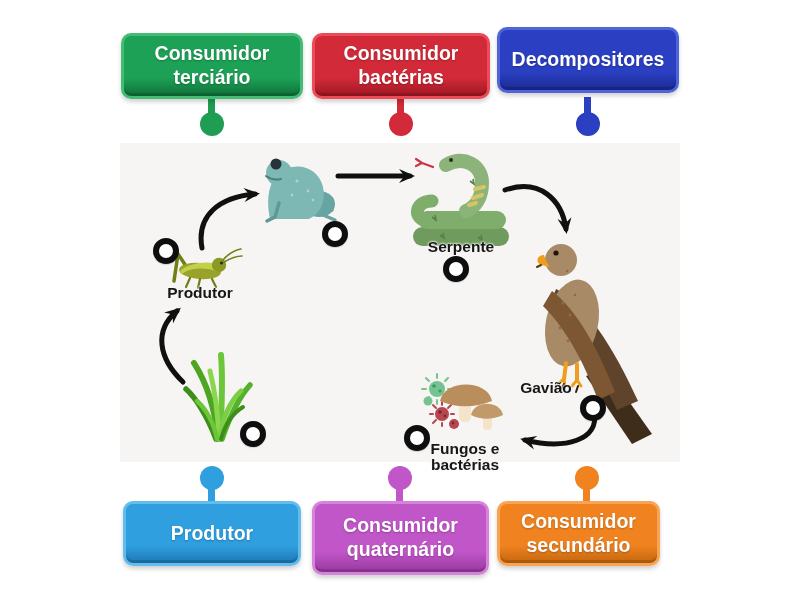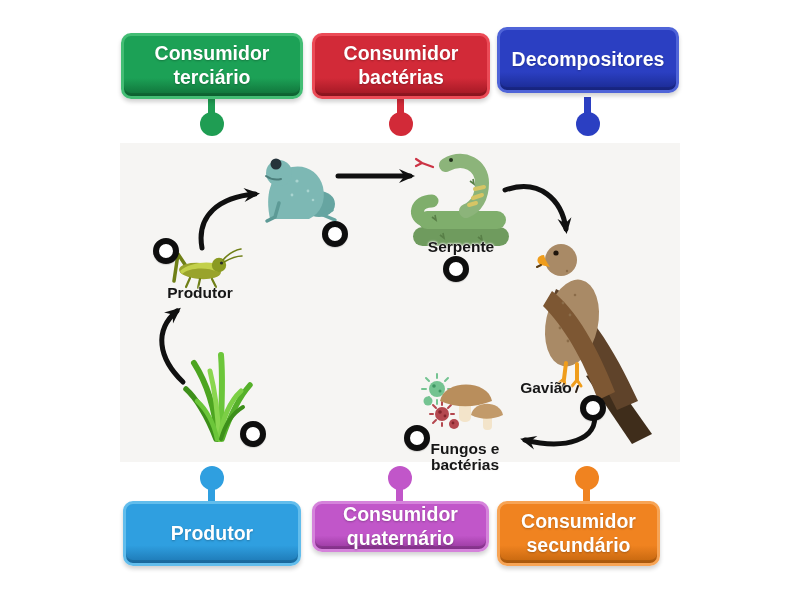--- a/index.html
+++ b/index.html
@@ -184,21 +184,21 @@
   <div class="target" style="left:240px;top:421px"></div>
 
   <div class="pin-dot bg-sky" style="left:200px;top:466px"></div>
   <div class="pin-stem bg-sky" style="left:208px;top:486px;height:16px"></div>
   <div class="wl sky" style="left:123px;top:501px;width:178px;height:65px">
     <span>Produtor</span>
   </div>
 
   <div class="pin-dot bg-purple" style="left:388px;top:466px"></div>
   <div class="pin-stem bg-purple" style="left:396px;top:486px;height:16px"></div>
-  <div class="wl purple" style="left:312px;top:501px;width:177px;height:51px">
+  <div class="wl purple" style="left:312px;top:501px;width:177px;height:74px">
     <span>Consumidor quaternário</span>
   </div>
 
   <div class="pin-dot bg-orange" style="left:575px;top:466px"></div>
   <div class="pin-stem bg-orange" style="left:583px;top:486px;height:16px"></div>
   <div class="wl orange" style="left:497px;top:501px;width:163px;height:65px">
     <span>Consumidor secundário</span>
   </div>
 
 </div>

